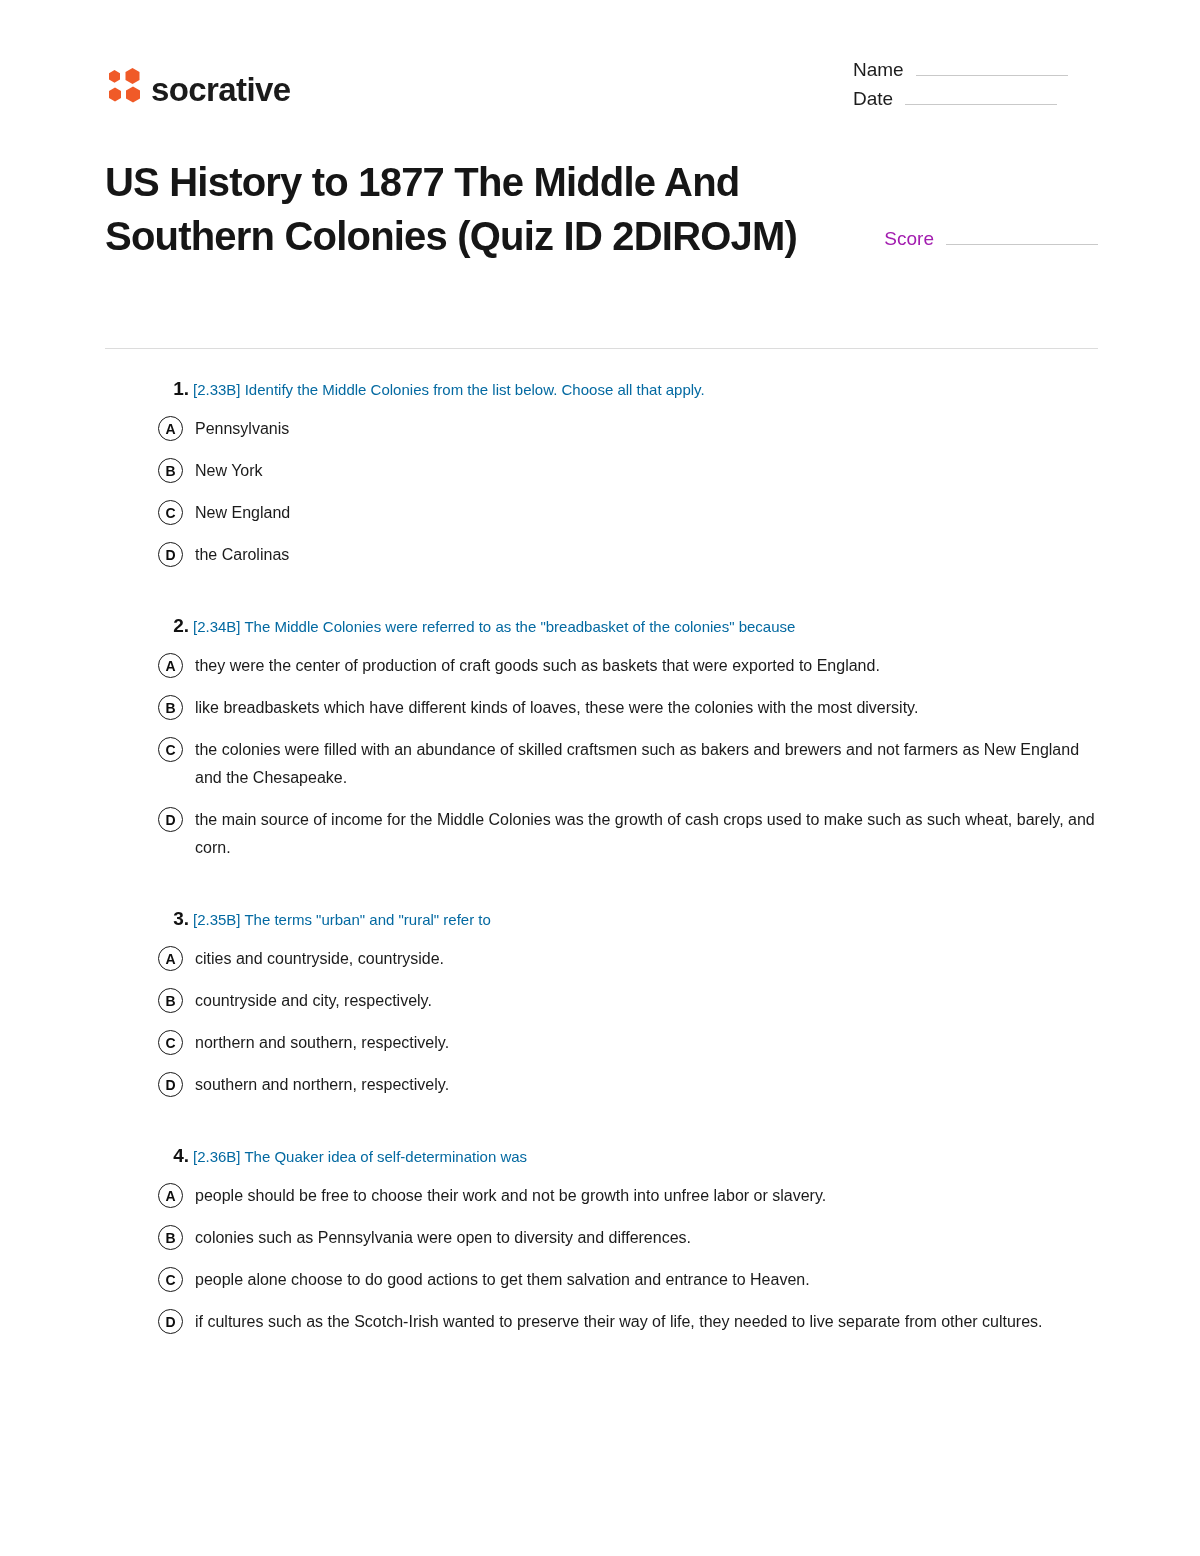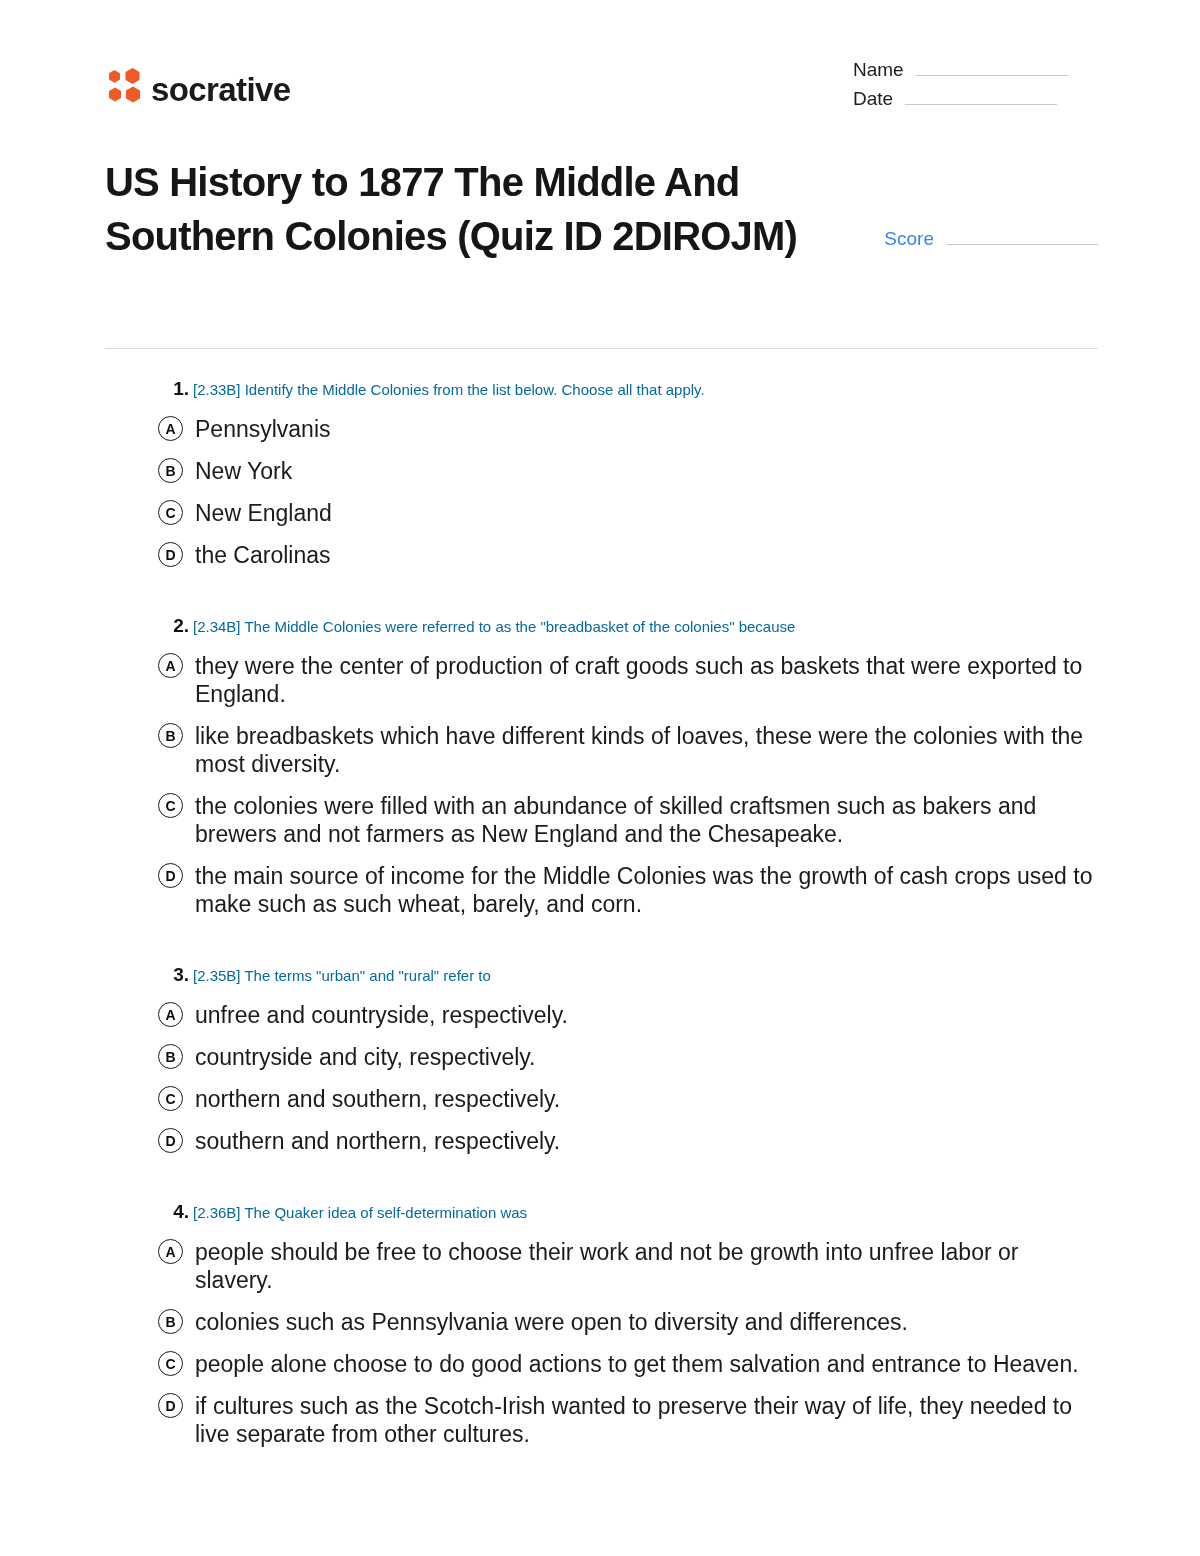--- a/index.html
+++ b/index.html
@@ -96,21 +96,21 @@
     position: absolute;
     right: 0;
     top: 72px;
     display: flex;
     align-items: baseline;
     justify-content: flex-end;
     width: 245px;
   }
   .score-label {
     font-size: 19px;
-    color: #3b82f6;
+    color: #a21caf;
   }
   .score-line {
     display: inline-block;
     width: 152px;
     margin-left: 12px;
     border-bottom: 1.5px solid #c9c9c9;
     height: 17px;
   }
 
   .divider {
@@ -178,21 +178,21 @@
     font-size: 14px;
     font-weight: 700;
     color: #0d0d0d;
     display: flex;
     align-items: center;
     justify-content: center;
     box-sizing: border-box;
     margin-top: 1px;
   }
   .opt-text {
-    font-size: 23px;
+    font-size: 16px;
     line-height: 28px;
     color: #1b1b1b;
     margin-left: 12px;
     flex: 1 1 auto;
     padding-top: 0px;
   }
 
   
   .q-compact .option { margin-bottom: 14px; }
   .q-wrapped .option { margin-bottom: 14px; }
@@ -291,21 +291,21 @@
     </div>
 
     <div class="question q-compact">
       <div class="q-head">
         <span class="q-number">3.</span>
         <span class="q-text">[2.35B] The terms "urban" and "rural" refer to</span>
       </div>
       <ul class="options">
         <li class="option">
           <span class="opt-bubble">A</span>
-          <span class="opt-text">unfree and countryside, respectively.</span>
+          <span class="opt-text">cities and countryside, countryside.</span>
         </li>
         <li class="option">
           <span class="opt-bubble">B</span>
           <span class="opt-text">countryside and city, respectively.</span>
         </li>
         <li class="option">
           <span class="opt-bubble">C</span>
           <span class="opt-text">northern and southern, respectively.</span>
         </li>
         <li class="option">

